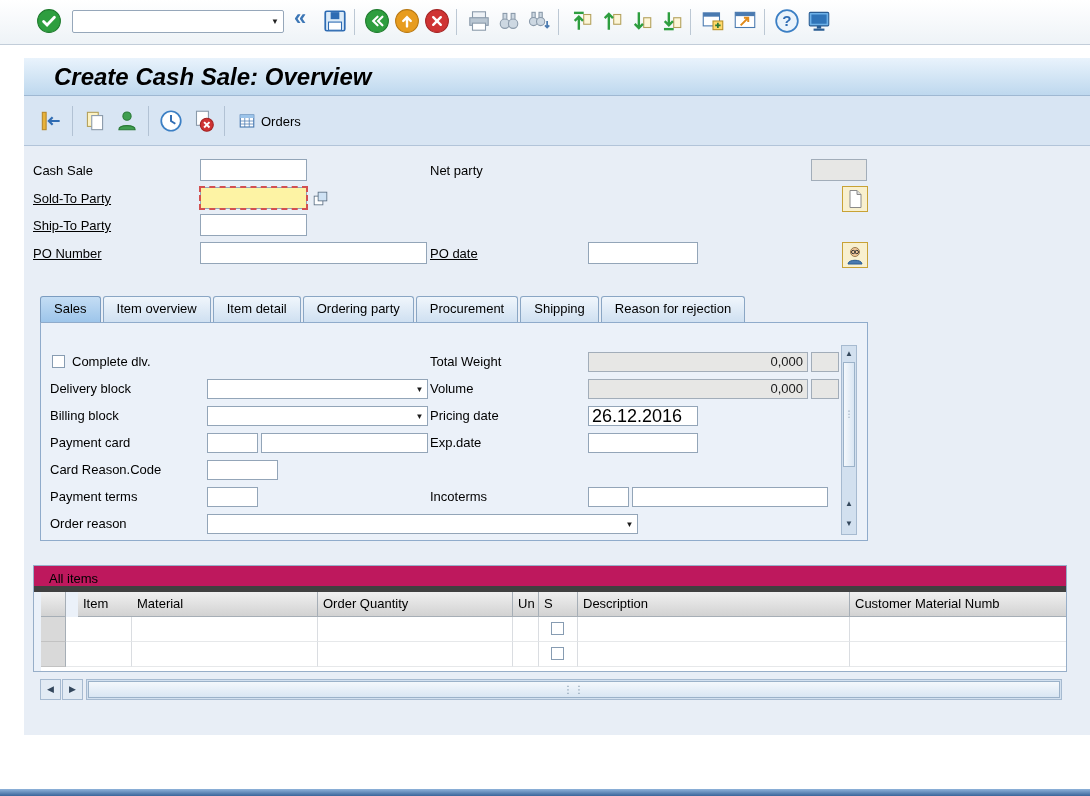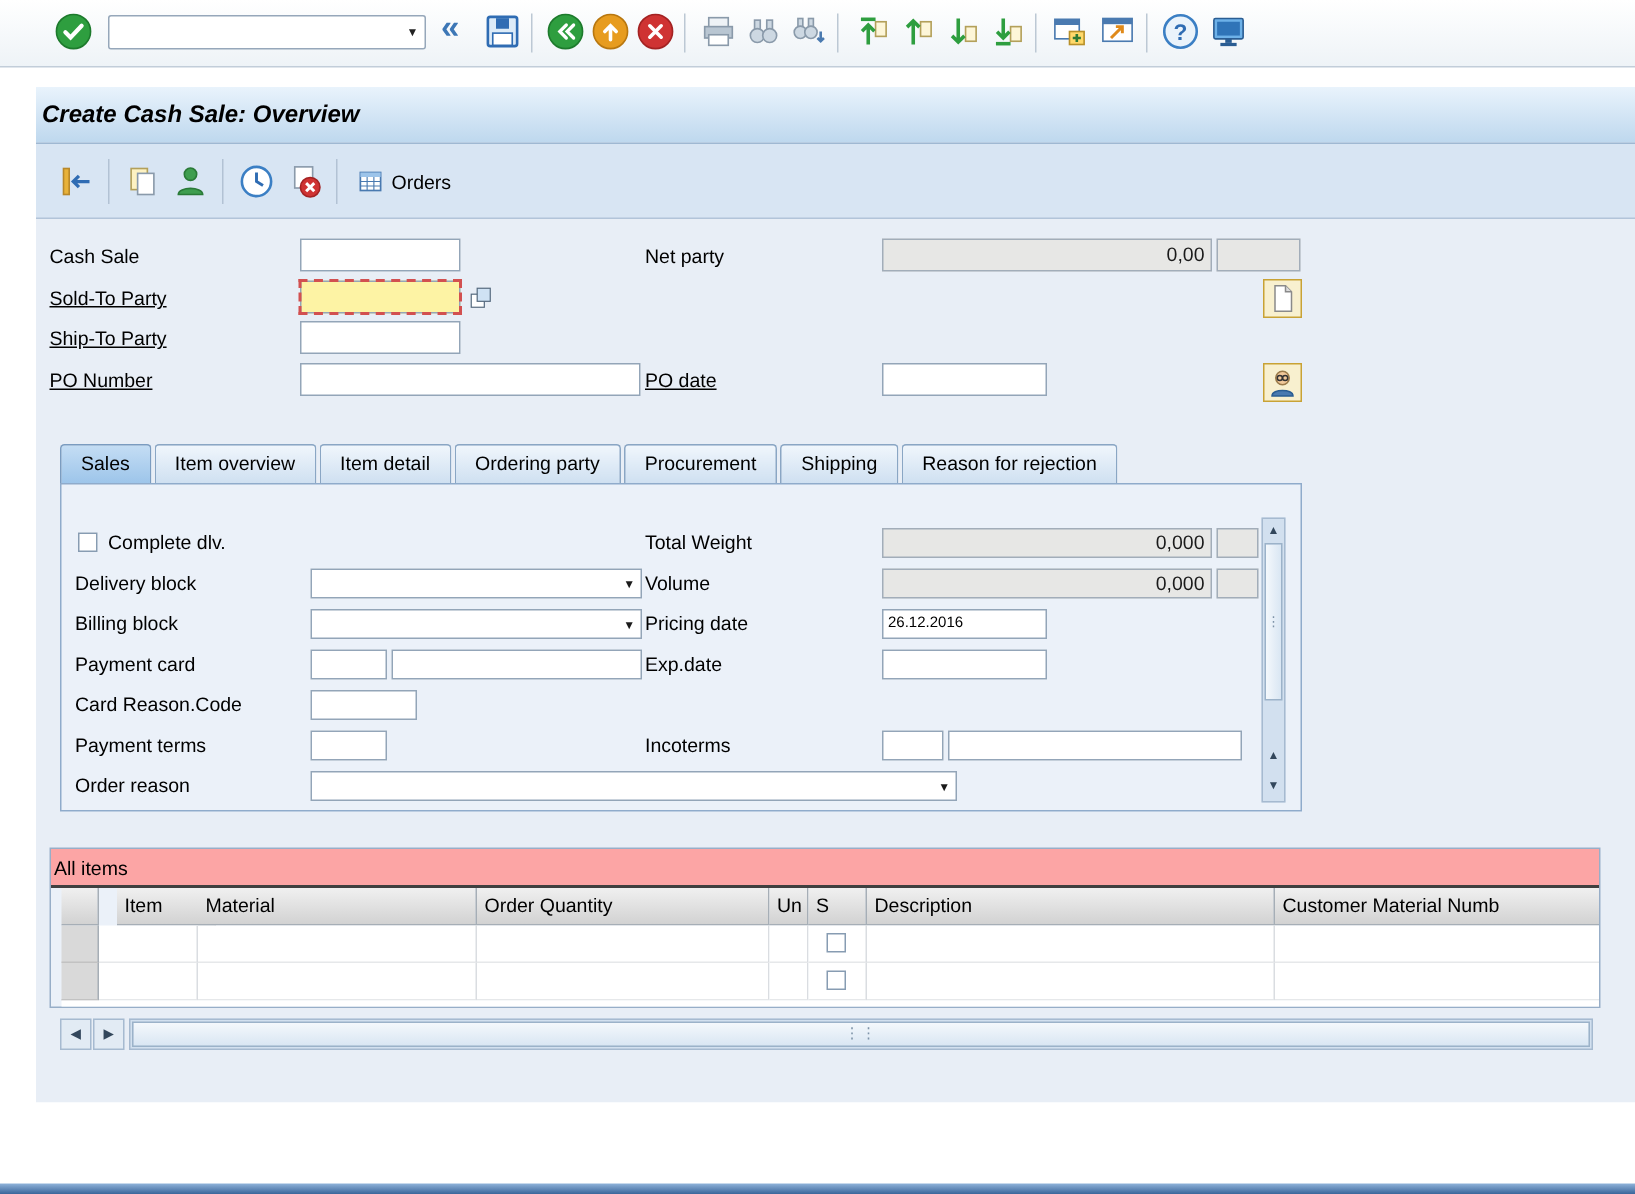--- a/index.html
+++ b/index.html
@@ -16,34 +16,34 @@
   .combo-cmd { position:absolute; left:72px; top:10px; width:212px; height:23px; background:#fff;
     border:1px solid #96a7ba; border-radius:2px; display:flex; align-items:center; cursor:text; }
   .combo-cmd .val { flex:1; padding:0 4px; }
   .combo-cmd .arr { width:16px; text-align:center; font-size:8px; color:#222; cursor:pointer; }
   .chev { position:absolute; left:294px; top:5px; font-size:22px; color:#3d77b6; font-weight:bold; cursor:pointer; }
 
   
   .main-bg { position:absolute; left:24px; top:58px; width:1066px; height:677px; background:#e8eef6; }
   .titlebar { position:absolute; left:24px; top:58px; width:1066px; height:38px;
     background:linear-gradient(#e9f3fc,#bed8ee); border-bottom:1px solid #9fb8d2; display:flex; align-items:center; }
-  .titlebar span { margin-left:4px; font-size:16px; font-weight:bold; font-style:italic; }
+  .titlebar span { margin-left:30px; font-size:24px; font-weight:bold; font-style:italic; }
   .app-toolbar { position:absolute; left:24px; top:96px; width:1066px; height:50px;
     background:#d8e5f3; border-bottom:1px solid #b2c4d9;padding-left:27px; }
   .ati { position:absolute; top:12px; width:26px; height:26px; cursor:pointer; }
   .ati svg { width:100%; height:100%; display:block; }
   .asep { position:absolute; top:10px; width:1px; height:30px; background:#b2c2d4; }
   .orders-btn { position:absolute; left:234px; top:12px; height:26px; display:flex; align-items:center;
     gap:5px; cursor:pointer; padding:0 4px; }
   .orders-btn svg { width:18px; height:18px; }
 
   
   .lbl { position:absolute; white-space:nowrap; line-height:16px; }
   .lbl-link { text-decoration:underline; cursor:pointer; }
-  .inp { position:absolute; background:#fff; border:1px solid #93a5b8; font-size:10px;
+  .inp { position:absolute; background:#fff; border:1px solid #93a5b8; font-size:18px;
     padding:0 3px; line-height:18px; white-space:nowrap; overflow:hidden; cursor:text; }
   .ro { position:absolute; background:#e7e7e5; border:1px solid #a2adb9; text-align:right;
     padding:0 4px; line-height:18px; color:#1a1a1a; }
   .combo { position:absolute; background:#fff; border:1px solid #93a5b8; display:flex;
     align-items:center; cursor:pointer; }
   .combo .cval { flex:1; padding:0 3px; }
   .combo .carr { width:15px; text-align:center; font-size:8px; color:#1a1a1a; }
   .cb { position:absolute; width:13px; height:13px; background:#fff; border:1px solid #879cb2; cursor:pointer; }
   .focus-red { background:#fdf3a4 !important; outline:2px dashed #d25050; outline-offset:-1px; }
   .ybox { position:absolute; width:26px; height:26px; background:#f8f0cf; border:1px solid #c8a235; cursor:pointer; }
@@ -68,22 +68,22 @@
   .hsb-btn { position:absolute; top:679px; width:21px; height:21px; background:#e2ebf4; border:1px solid #a6bad0;
     text-align:center; line-height:19px; font-size:9px; color:#33475c; cursor:pointer; }
   .hsb-track { position:absolute; left:86px; top:679px; width:976px; height:21px; background:#d2e0ef; border:1px solid #a6bad0; }
   .hthumb { position:absolute; left:1px; top:1px; width:972px; height:17px;
     background:linear-gradient(#f4f8fc,#d9e6f3); border:1px solid #9bb2c9; text-align:center;
     line-height:15px; font-size:10px; color:#7d93a8; letter-spacing:1px; cursor:grab; }
 
   
   .items-box { position:absolute; left:33px; top:565px; width:1034px; height:107px;
     border:1px solid #97aec8; background:#ebf1f9; overflow:hidden; }
-  .items-title { position:absolute; left:0; top:0; width:100%; height:26px; background:#fca5a5;
-    border-bottom:2px solid #404040; line-height:25px; padding-left:2px; }
+  .items-title { position:absolute; left:0; top:0; width:100%; height:26px; background:#be185d;
+    border-bottom:6px solid #404040; line-height:25px; padding-left:15px; }
   .thead-cell { position:absolute; top:26px; height:25px; background:linear-gradient(#f0f0f0,#d2d2d2);
     border-right:1px solid #a6aeb6; border-bottom:1px solid #a6aeb6; line-height:24px; padding-left:5px;
     overflow:hidden; white-space:nowrap; cursor:pointer; }
   .trow-sel { position:absolute; width:25px; height:25px; background:#d9d9d9;
     border-right:1px solid #a6aeb6; border-bottom:1px solid #c2c2c2; cursor:pointer; }
   .tcell { position:absolute; height:25px; background:#fff; border-right:1px solid #dadde1;
     border-bottom:1px solid #e6e8ea; cursor:text; }
   .tbl-bottom { position:absolute; left:7px; top:101px; width:1026px; height:5px; background:#fff; }
 
   
@@ -266,21 +266,20 @@
           <rect x="3" y="4" width="18" height="4" fill="#9cc4ea"></rect>
           <path d="M3 12h18M3 16h18M9 8v12M15 8v12" stroke="#4a7ab0"></path>
         </svg>
       <span>Orders</span>
     </div>
   </div>
 
   <span class="lbl" style="left:33px; top:163px">Cash Sale</span>
   <span class="inp" style="left:200px; top:159px; width:107px; height:22px; line-height:20px"></span>
   <span class="lbl" style="left:430px; top:163px">Net party</span>
-  <span class="ro" style="left:588px; top:159px; width:220px; height:22px; line-height:20px">0,00</span>
   <span class="ro" style="left:811px; top:159px; width:56px; height:22px; line-height:20px"></span>
 
   <span class="lbl lbl-link" style="left:33px; top:191px">Sold-To Party</span>
   <span class="inp focus-red" style="left:200px; top:187px; width:107px; height:22px; line-height:20px"></span>
   <span class="sicon" style="left:311px; top:189px">
     <svg viewBox="0 0 24 24" width="19" height="19">
         <rect x="4" y="9" width="11" height="11" fill="#fff" stroke="#55697e"></rect>
         <rect x="9" y="4" width="11" height="11" fill="#cfe2f4" stroke="#55697e"></rect>
       </svg>
   </span>

